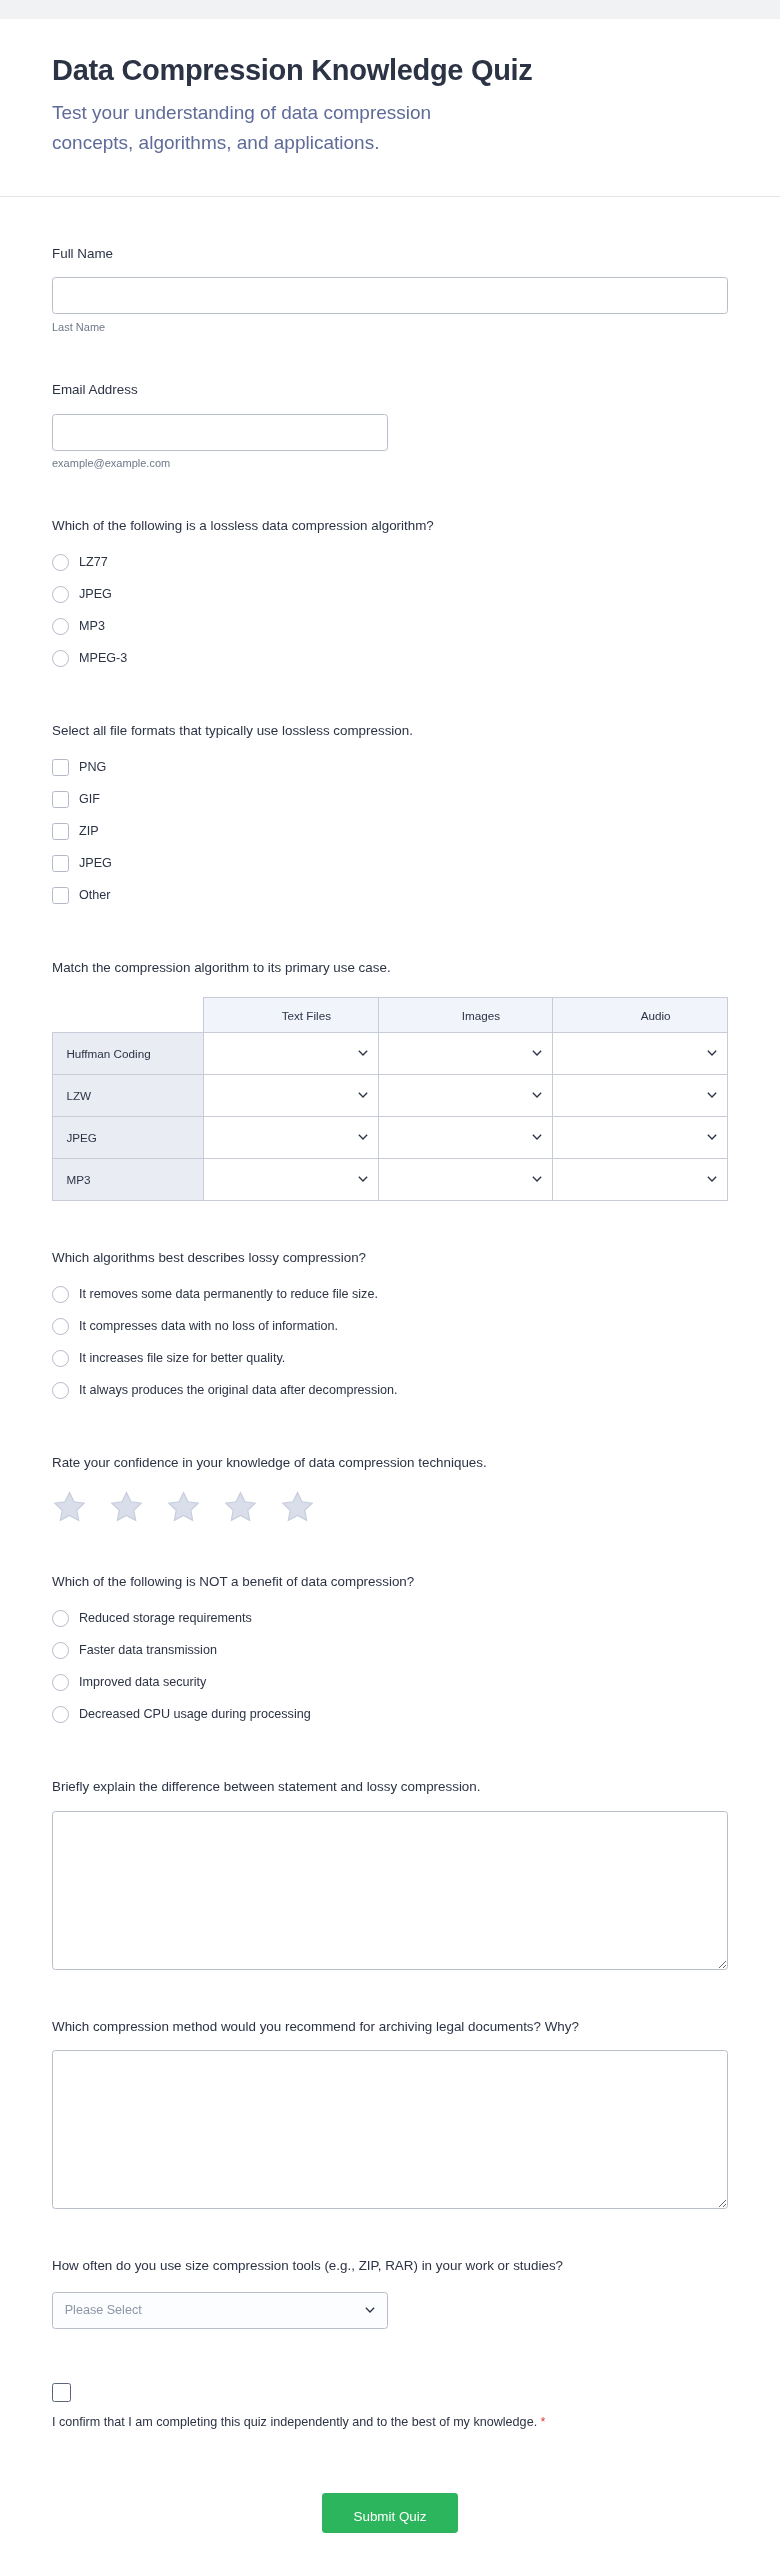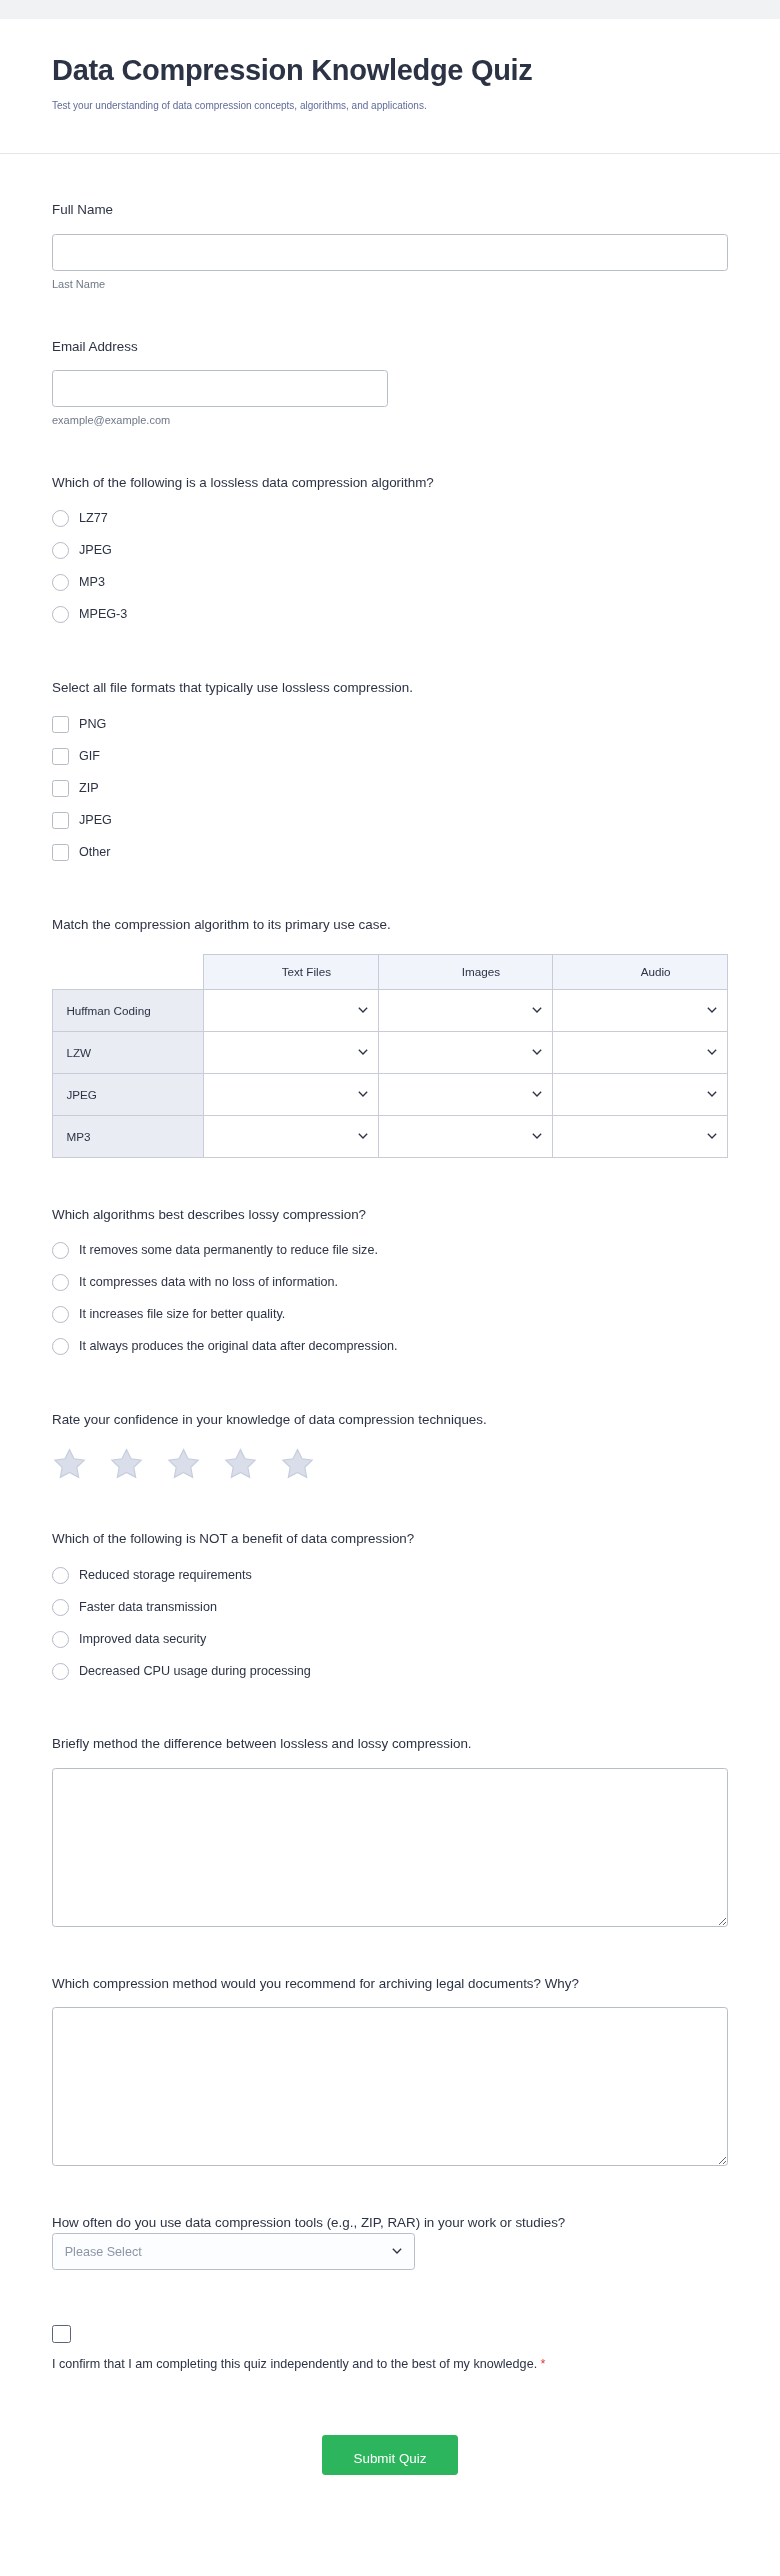--- a/index.html
+++ b/index.html
@@ -14,21 +14,21 @@
 
   .form-header { padding: 35px 52px 39px; }
   .form-title {
     font-size: 29px;
     font-weight: 700;
     color: #2c3345;
     letter-spacing: -0.3px;
   }
   .form-subtitle {
     margin-top: 11.7px;
-    font-size: 10px;
+    font-size: 19px;
     line-height: 1.55;
     color: #5f6b99;
     max-width: 445px;
   }
   .header-divider { height: 0.8px; background: #e3e5ea; }
 
   .form-body { padding: 0 52px 37px; }
 
   .question { margin-top: 47px; }
   .q-label {
@@ -131,21 +131,22 @@
     resize: vertical;
     padding: 10px;
     font-size: 12.6px;
     font-family: "Liberation Sans", sans-serif;
     color: #2c3345;
     outline: none;
     display: block;
   }
 
   .dropdown {
-    width: 363px;
+    margin-top: 15px;
+    width: 336px;
     height: 37px;
     border: 0.8px solid #b8bec9;
     border-radius: 3.4px;
     background: #fcfdfe;
     display: flex;
     align-items: center;
     justify-content: space-between;
     padding: 0 11.7px;
     cursor: pointer;
   }
@@ -444,31 +445,31 @@
           <span class="option-text">Improved data security</span>
         </div>
         <div class="option-row">
           <span class="radio"></span>
           <span class="option-text">Decreased CPU usage during processing</span>
         </div>
       </div>
     </section>
 
     <section class="question">
-      <div class="q-label">Briefly method the difference between lossless and lossy compression.</div>
+      <div class="q-label">Briefly explain the difference between statement and lossy compression.</div>
       <textarea class="long-text" style=""></textarea>
     </section>
 
     <section class="question">
       <div class="q-label">Which compression method would you recommend for archiving legal documents? Why?</div>
       <textarea class="long-text" style=""></textarea>
     </section>
 
     <section class="question">
-      <div class="q-label">How often do you use data compression tools (e.g., ZIP, RAR) in your work or studies?</div>
+      <div class="q-label">How often do you use size compression tools (e.g., ZIP, RAR) in your work or studies?</div>
       <div class="dropdown">
         <span class="dropdown-text">Please Select</span>
         <svg width="10" height="6.7" viewBox="0 0 12 8">
             <path d="M1 1l5 5 5-5" fill="none" stroke="#2c3345" stroke-width="1.6"></path>
           </svg>
       </div>
     </section>
 
     <div class="confirm-row">
       <span class="confirm-box"></span>

